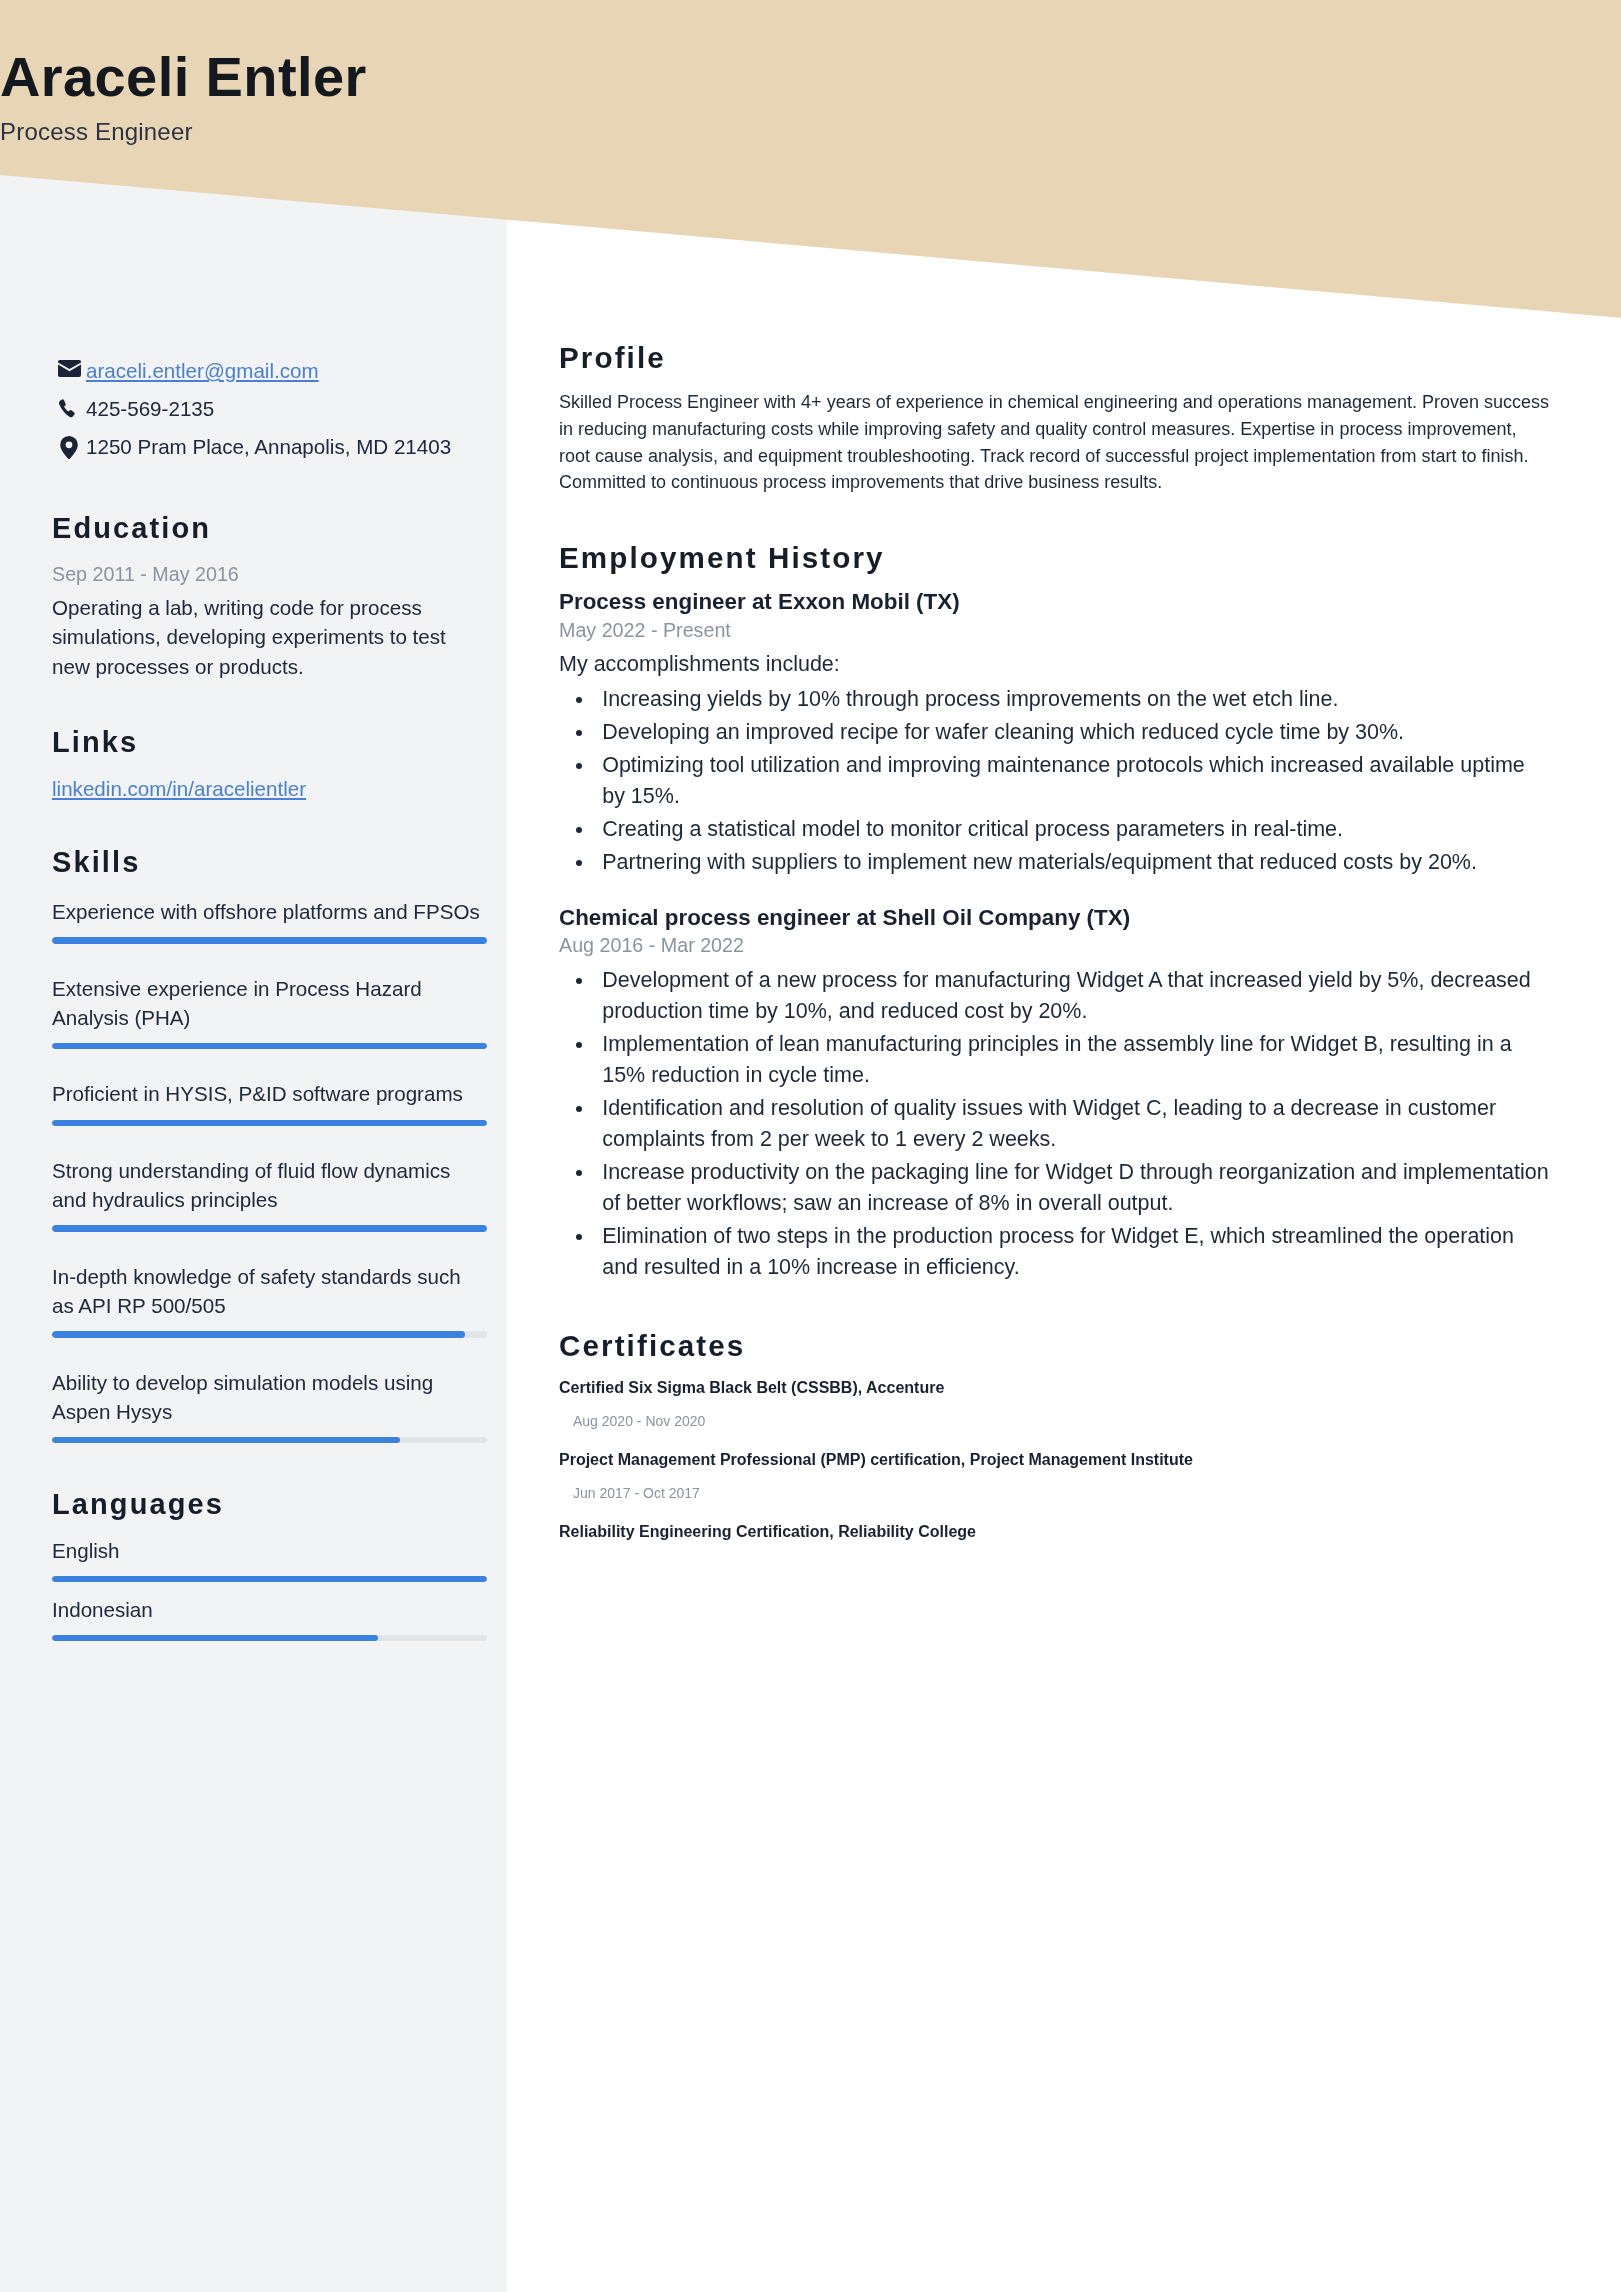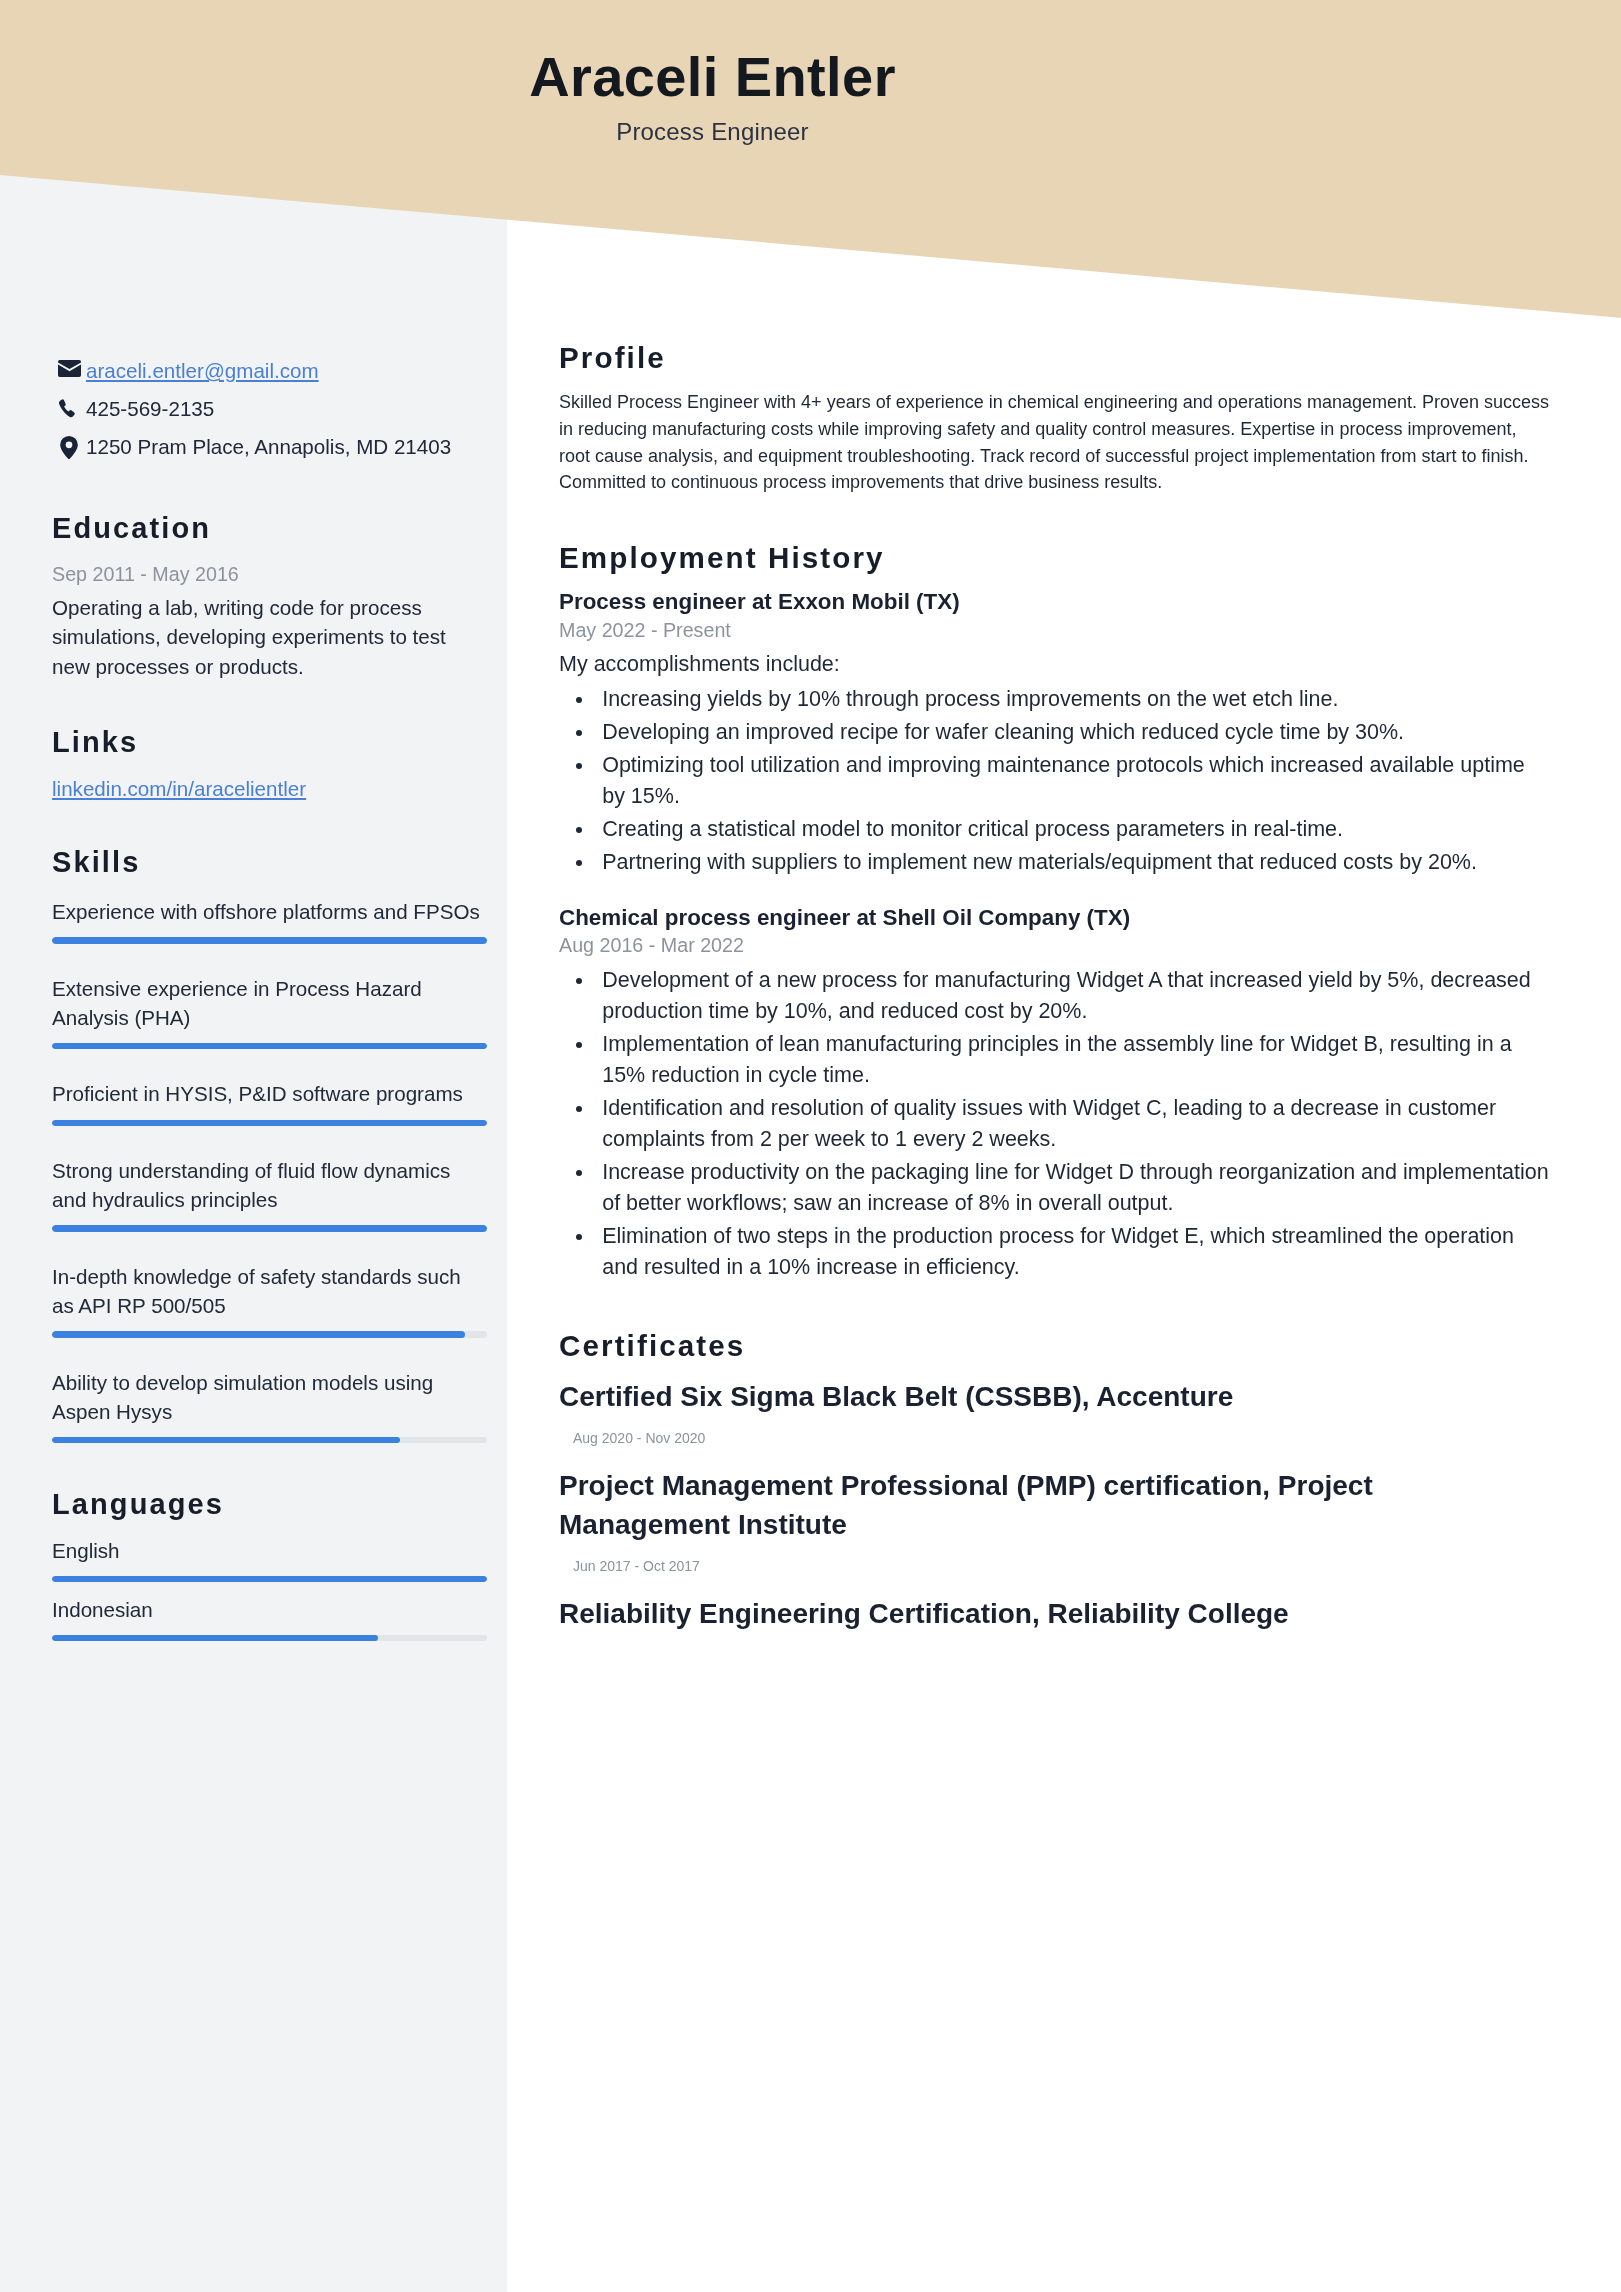--- a/index.html
+++ b/index.html
@@ -41,21 +41,21 @@
     background: #e8d5b5;
     clip-path: polygon(0 0, 1622px 0, 1622px 318px, 0 175px);
     z-index: 2;
   }
   .header-text {
     position: absolute;
     left: 0; top: 0;
     width: 1425px;
     height: 215px;
     z-index: 3;
-    text-align: center;
+    text-align: left;
   }
   .name {
     margin: 0;
     padding-top: 47px;
     font-size: 56px;
     font-weight: 700;
     letter-spacing: 0.4px;
     color: #14181f;
     line-height: 1.08;
   }
@@ -220,21 +220,21 @@
   .job-bullets li {
     font-size: 21.5px;
     line-height: 1.45;
     color: #1f2836;
     margin-bottom: 1.8px;
     padding-left: 7.2px;
   }
 
   .cert { margin-bottom: 19.7px; }
   .cert-title {
-    font-size: 28px;
+    font-size: 16px;
     font-weight: 700;
     line-height: 1.4;
     color: #1a2130;
     margin: 0 0 2.7px 0;
   }
   .cert-date {
     font-size: 14px;
     color: #8c939e;
     margin: 14px;
   }

